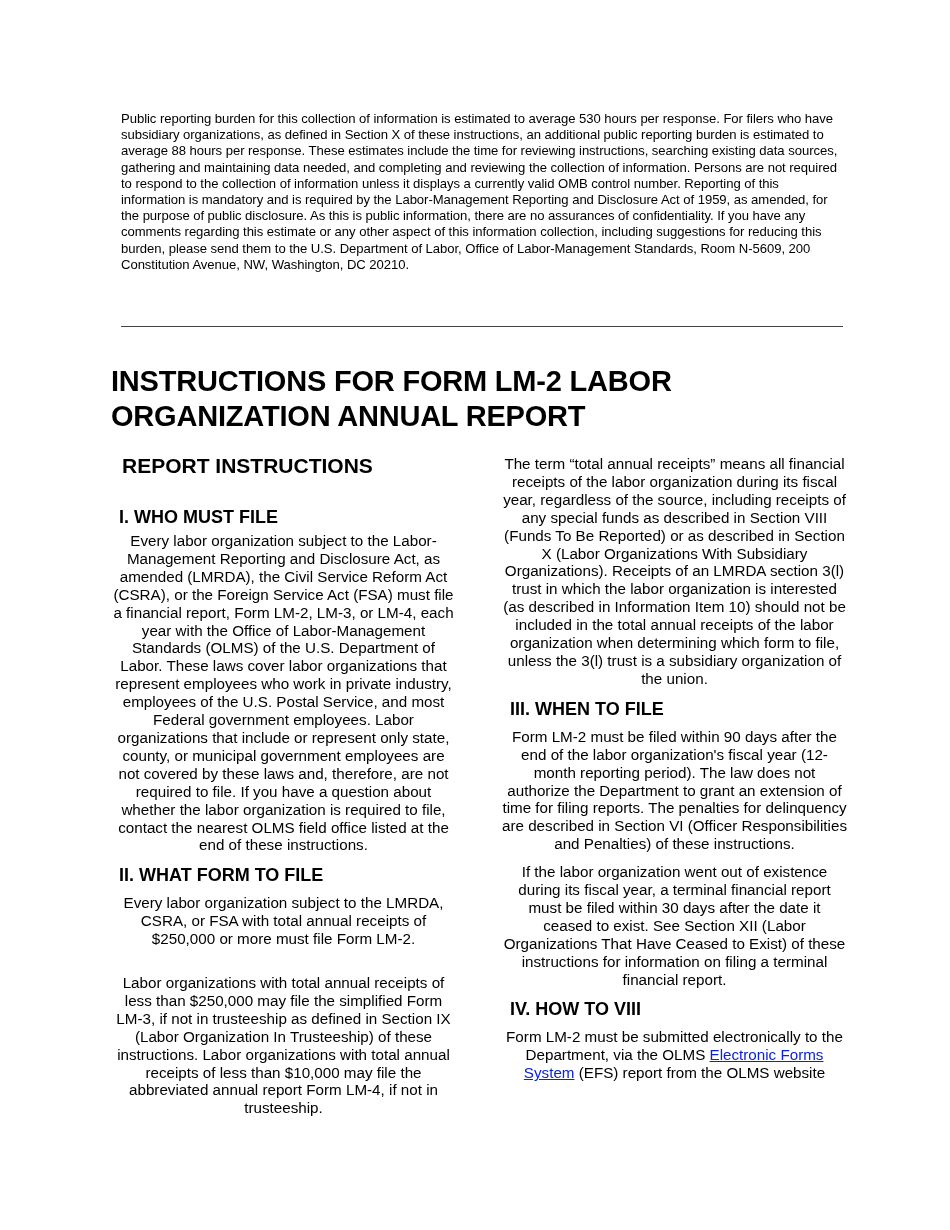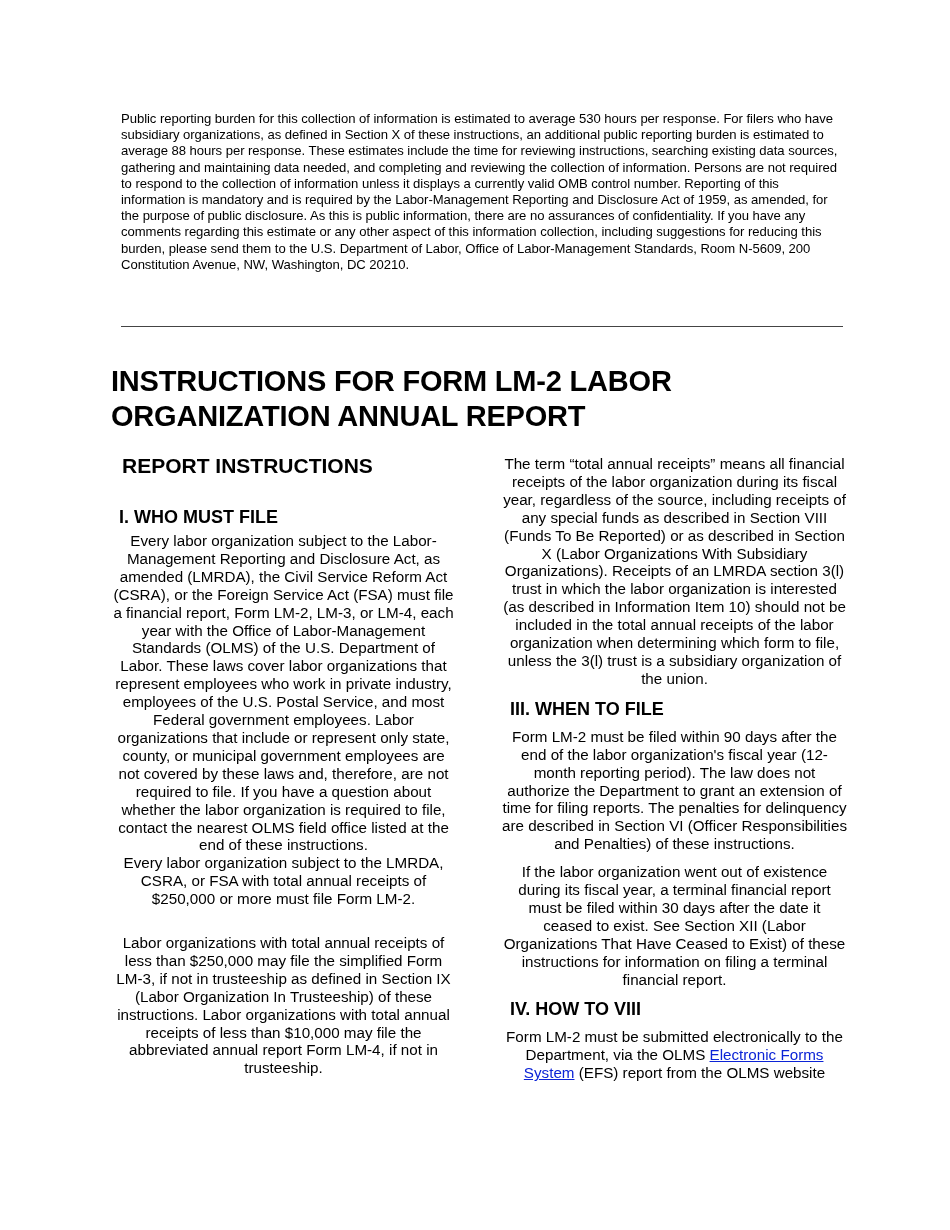--- a/index.html
+++ b/index.html
@@ -40,20 +40,21 @@
 <div class="burden">Public reporting burden for this collection of information is estimated to average 530 hours per response.  For filers who have subsidiary organizations, as defined in Section X of these instructions, an additional public reporting burden is estimated to average 88 hours per response.  These estimates include the time for reviewing instructions, searching existing data sources, gathering and maintaining data needed, and completing and reviewing the collection of information.  Persons are not required to respond to the collection of information unless it displays a currently valid OMB control number.  Reporting of this information is mandatory and is required by the Labor-Management Reporting and Disclosure Act of 1959, as amended, for the purpose of public disclosure.  As this is public information, there are no assurances of confidentiality.  If you have any comments regarding this estimate or any other aspect of this information collection, including suggestions for reducing this burden, please send them to the U.S. Department of Labor, Office of Labor-Management Standards, Room N-5609, 200 Constitution Avenue, NW, Washington, DC 20210.</div>
 
 <div class="rule"></div>
 
 <h1 class="title">INSTRUCTIONS FOR FORM LM-2 LABOR ORGANIZATION ANNUAL REPORT</h1>
 
 <div class="col col-left">
   <h2 class="gen-head">REPORT INSTRUCTIONS</h2>
   <h3 class="first">I. WHO MUST FILE</h3>
   <p>Every labor organization subject to the Labor-Management Reporting and Disclosure Act, as amended (LMRDA), the Civil Service Reform Act (CSRA), or the Foreign Service Act (FSA) must file a financial report, Form LM-2, LM-3, or LM-4, each year with the Office of Labor-Management Standards (OLMS) of the U.S. Department of Labor.  These laws cover labor organizations that represent employees who work in private industry, employees of the U.S. Postal Service, and most Federal government employees.  Labor organizations that include or represent only state, county, or municipal government employees are not covered by these laws and, therefore, are not required to file.  If you have a question about whether the labor organization is required to file, contact the nearest OLMS field office listed at the end of these instructions.</p>
+  <h3 class="second">II. WHAT FORM TO FILE</h3>
   <p>Every labor organization subject to the LMRDA, CSRA, or FSA with total annual receipts of $250,000 or more must file Form LM-2.</p>
   <p class="gap">Labor organizations with total annual receipts of less than $250,000 may file the simplified Form LM-3, if not in trusteeship as defined in Section IX (Labor Organization In Trusteeship) of these instructions.  Labor organizations with total annual receipts of less than $10,000 may file the abbreviated annual report Form LM-4, if not in trusteeship.</p>
 </div>
 
 <div class="col col-right">
   <p>The term “total annual receipts” means all financial receipts of the labor organization during its fiscal year, regardless of the source, including receipts of any special funds as described in Section VIII (Funds To Be Reported) or as described in Section X (Labor Organizations With Subsidiary Organizations).  Receipts of an LMRDA section 3(l) trust in which the labor organization is interested (as described in Information Item 10) should not be included in the total annual receipts of the labor organization when determining which form to file, unless the 3(l) trust is a subsidiary organization of the union.</p>
   <h3>III. WHEN TO FILE</h3>
   <p>Form LM-2 must be filed within 90 days after the end of the labor organization's fiscal year (12-month reporting period).  The law does not authorize the Department to grant an extension of time for filing reports.  The penalties for delinquency are described in Section VI (Officer Responsibilities and Penalties) of these instructions.</p>
   <p class="gap">If the labor organization went out of existence during its fiscal year, a terminal financial report must be filed within 30 days after the date it ceased to exist.  See Section XII (Labor Organizations That Have Ceased to Exist) of these instructions for information on filing a terminal financial report.</p>
   <h3>IV. HOW TO VIII</h3>

